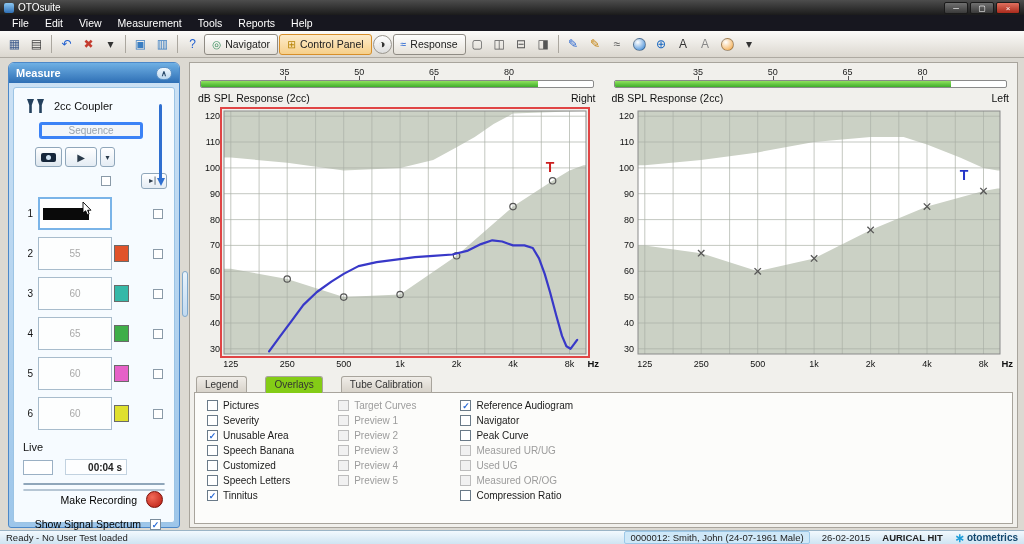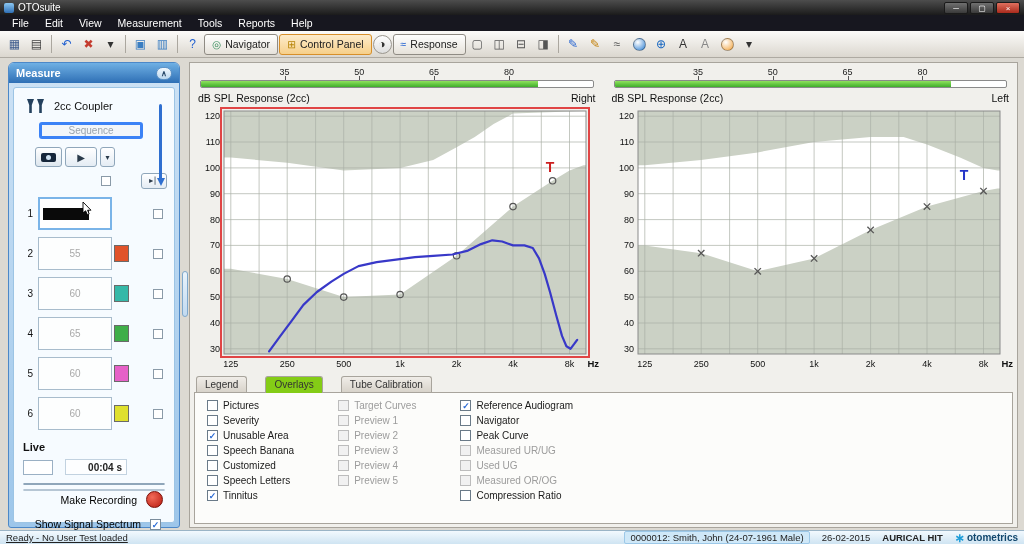--- a/index.html
+++ b/index.html
@@ -49,21 +49,21 @@
   .skip{width:26px;height:16px;border:1px solid #8fa6ba;border-radius:3px;background:linear-gradient(#fff,#e4ecf4);font-size:7px;color:#2a3a4a;}
   .seqrow{display:flex;align-items:center;margin:0 2px 7px 2px;}
   .rnum{width:10px;text-align:right;font-size:10px;color:#111;margin-right:5px;}
   .seqinput{width:74px;height:33px;border:1px solid #a8bccc;background:#fdfefe;display:flex;align-items:center;padding:1px 3px;position:relative;}
   .seqinput.active{border:2px solid #7ab4e8;background:#fff;}
   .blackbar{width:46px;height:12px;background:#0a0a0a;}
   .cursor{position:absolute;left:42px;top:2px;z-index:2;}
   .val{margin:0 auto;color:#a9a9a9;font-size:10px;}
   .chip{width:15px;height:17px;border:1px solid #6a6a6a;margin-left:2px;flex:0 0 auto;}
   .rowchk{width:10px;height:10px;border:1px solid #8a9aa8;background:#fff;margin-left:auto;margin-right:2px;flex:0 0 auto;}
-  .live{font-weight:bold;font-size:11px;color:#111;margin:4px 0 6px 2px;}
+  .live{font-weight:normal;font-size:11px;color:#111;margin:4px 0 6px 2px;}
   .timerrow{display:flex;align-items:flex-end;gap:12px;margin-left:2px;}
   .minibox{width:30px;height:15px;border:1px solid #9ab0c4;background:#fff;}
   .timerbox{width:62px;height:16px;border:1px solid #c2d2e0;background:#fdfeff;font-size:10px;font-weight:bold;color:#222;text-align:right;line-height:15px;padding-right:4px;}
   .pbar{height:8px;border:1px solid #8fa6ba;background:#fff;border-radius:2px;margin:8px 2px 0;}
   .pline{height:5px;border:1px solid #b6c6d4;background:#e8eef4;border-radius:2px;margin:4px 2px 0;}
   .recrow{display:flex;align-items:center;justify-content:flex-end;gap:9px;margin-top:auto;padding-right:4px;}
   .recbtn{width:17px;height:17px;border-radius:50%;background:radial-gradient(circle at 35% 35%,#f26a58,#b81b10);border:1px solid #7a0f08;}
   .specrow{display:flex;align-items:center;justify-content:flex-end;gap:9px;margin-top:10px;padding-right:6px;}
   .cbx{width:11px;height:11px;border:1px solid #7a8c9c;background:#fff;font-size:9px;line-height:10px;text-align:center;color:#2a6ad4;font-weight:bold;}
 
@@ -94,21 +94,21 @@
   .otab.active{background:#84cc16;position:relative;margin-bottom:-1px;padding-bottom:3px;z-index:2;}
   .obox{flex:1;background:#fcfcfa;border:1px solid #a8a49c;padding:7px 12px;display:flex;gap:44px;min-height:0;}
   .ocol{display:flex;flex-direction:column;gap:4px;}
   .chk{display:flex;align-items:center;gap:5px;font-size:10px;color:#1a1a1a;white-space:nowrap;}
   .chk .box{width:11px;height:11px;border:1px solid #6a7a88;background:#fff;font-size:9px;line-height:10px;text-align:center;color:#2a6ad4;font-weight:bold;flex:0 0 auto;}
   .chk.disabled{color:#9c9c9c;}
   .chk.disabled .box{border-color:#bcbcbc;background:#f1f1f1;color:#bbb;}
 
   
   .statusbar{height:14px;background:linear-gradient(#f2f9fe,#cfe4f2);border-top:1px solid #9ab4c6;display:flex;align-items:center;font-size:9.5px;padding:0 6px;color:#222;flex:0 0 auto;gap:12px;}
-  .sb-left{flex:1;text-decoration:underline;}
+  .sb-left{flex:1;}
   .sb-patient{background:#cfe8f8;border:1px solid #9cc8e8;border-radius:2px;padding:0 5px;line-height:11px;}
   .brand{color:#12486e;font-weight:bold;font-size:10px;display:flex;align-items:center;gap:2px;}
   .brand-mark{color:#1b9cd8;font-size:12px;font-weight:bold;}
 </style>
 </head>
 <body>
 
 <div class="app">
 
   <div class="titlebar">

